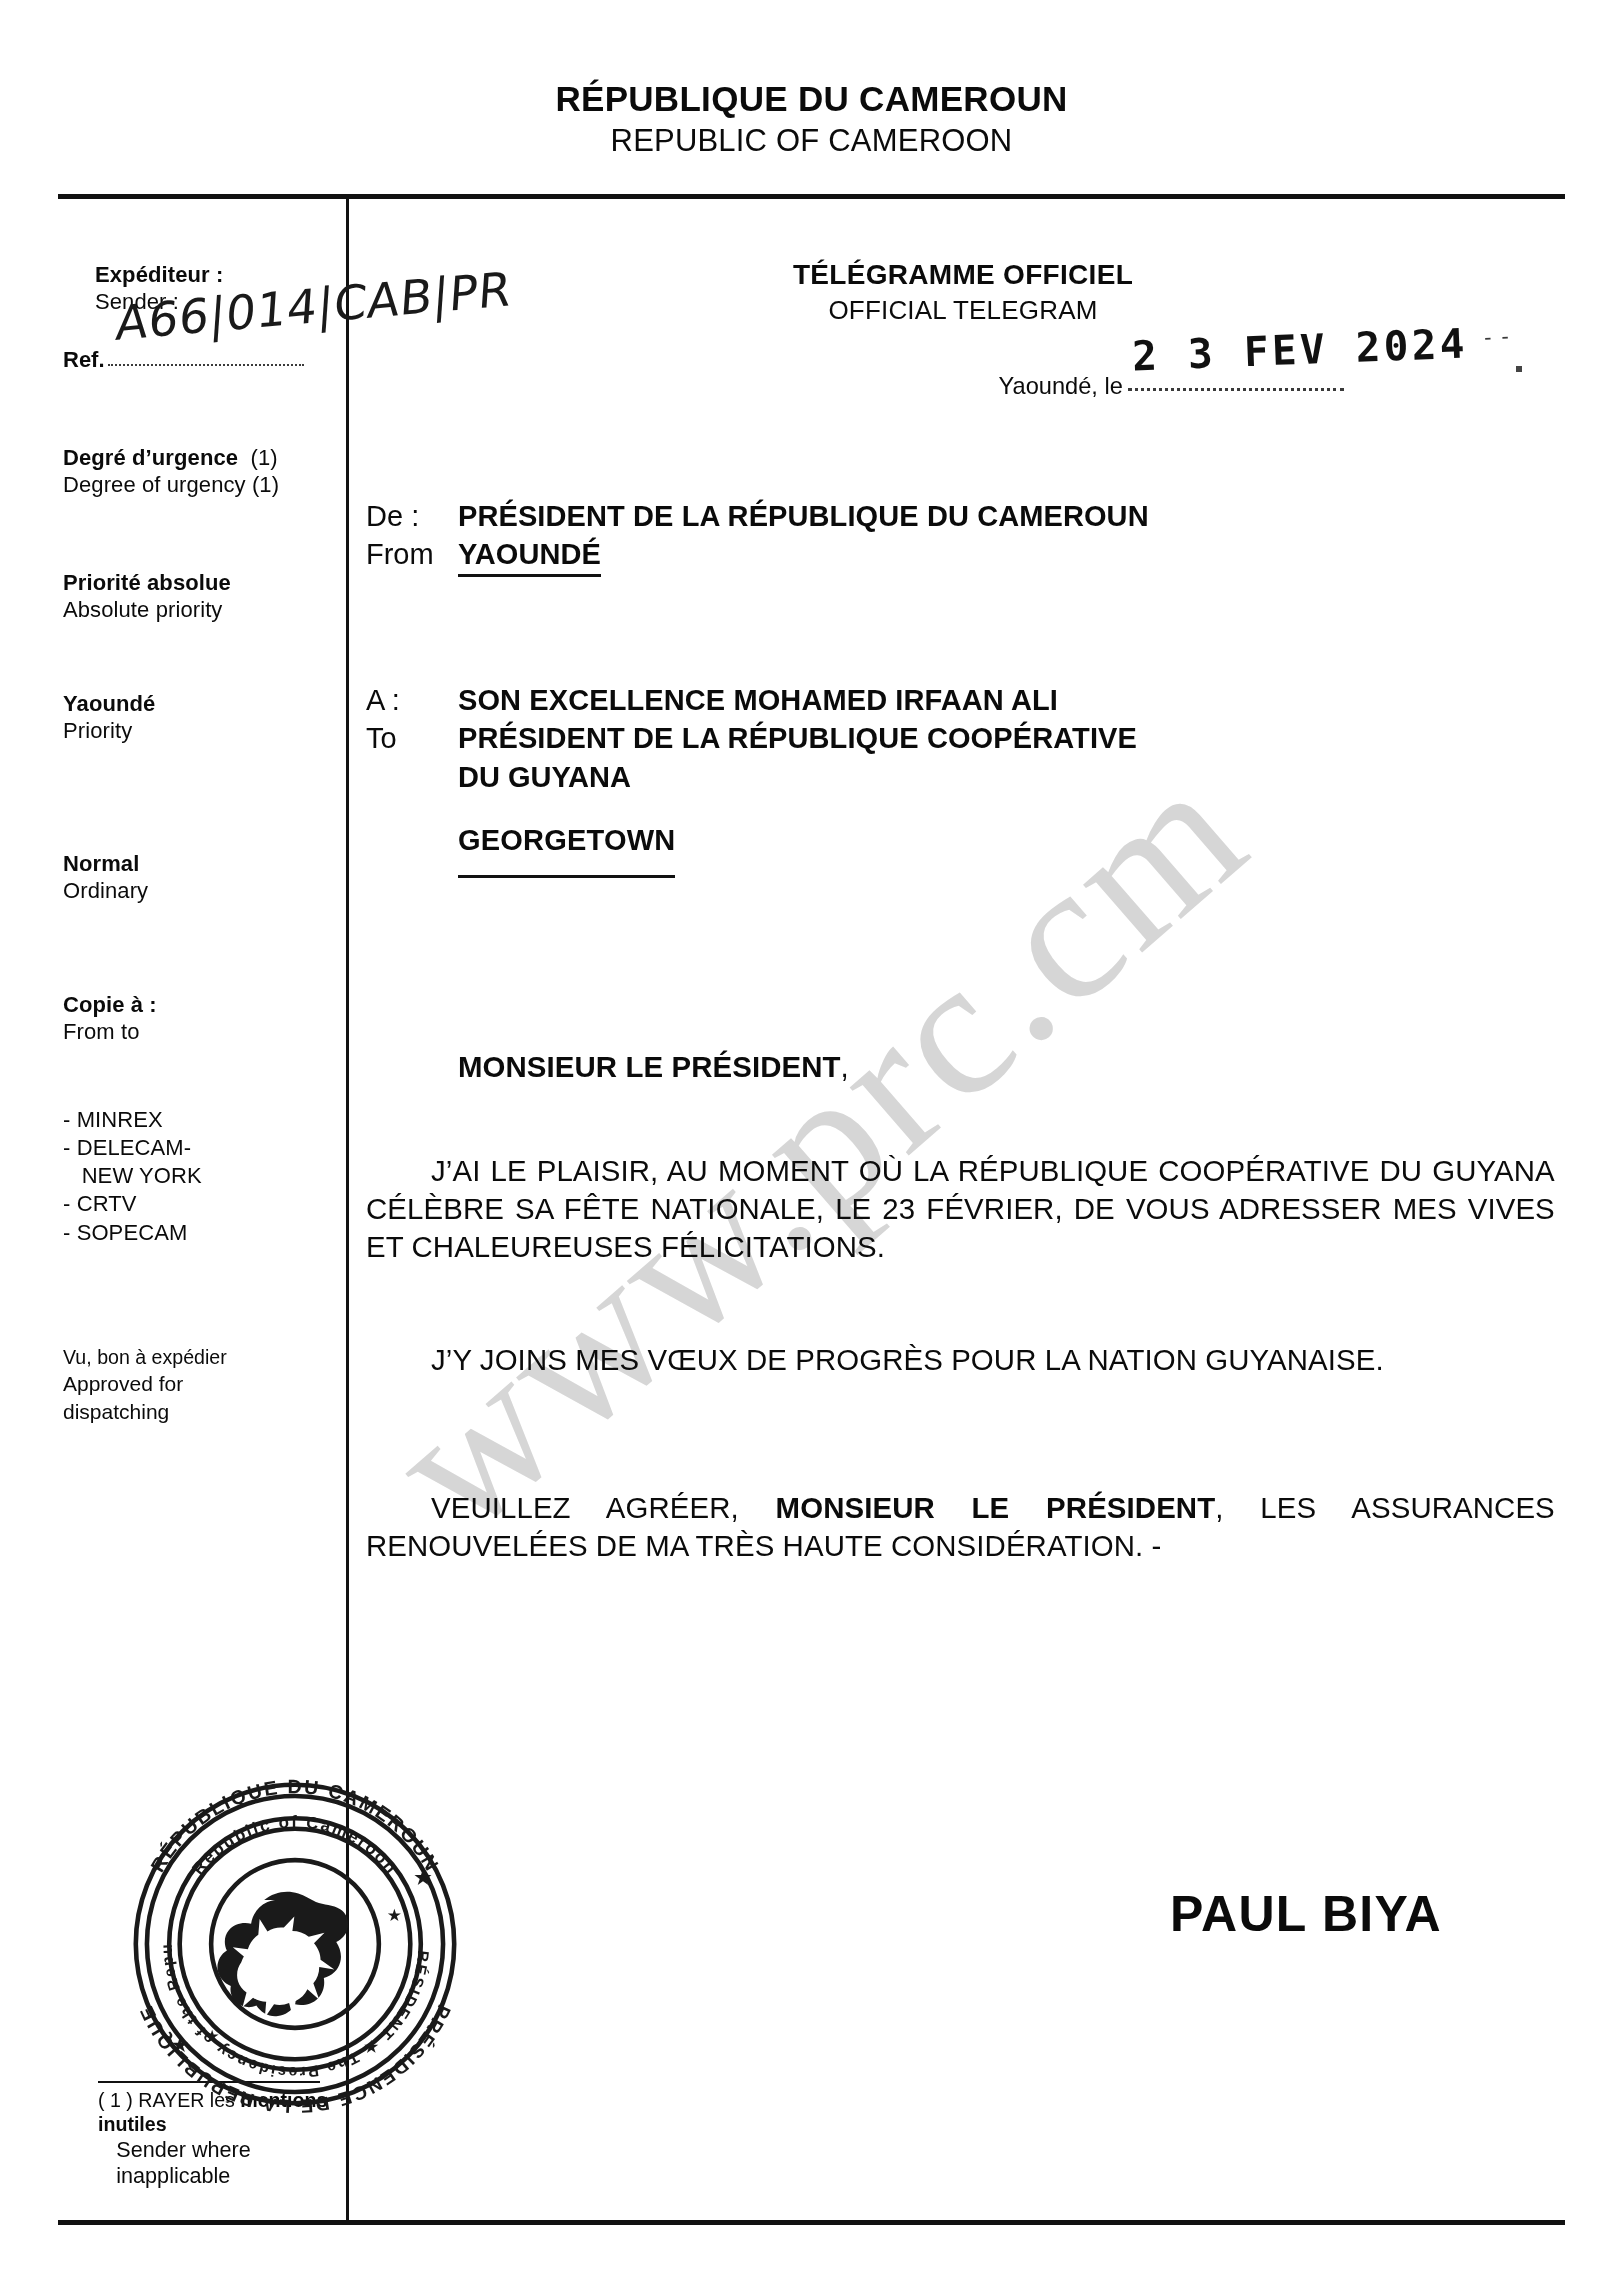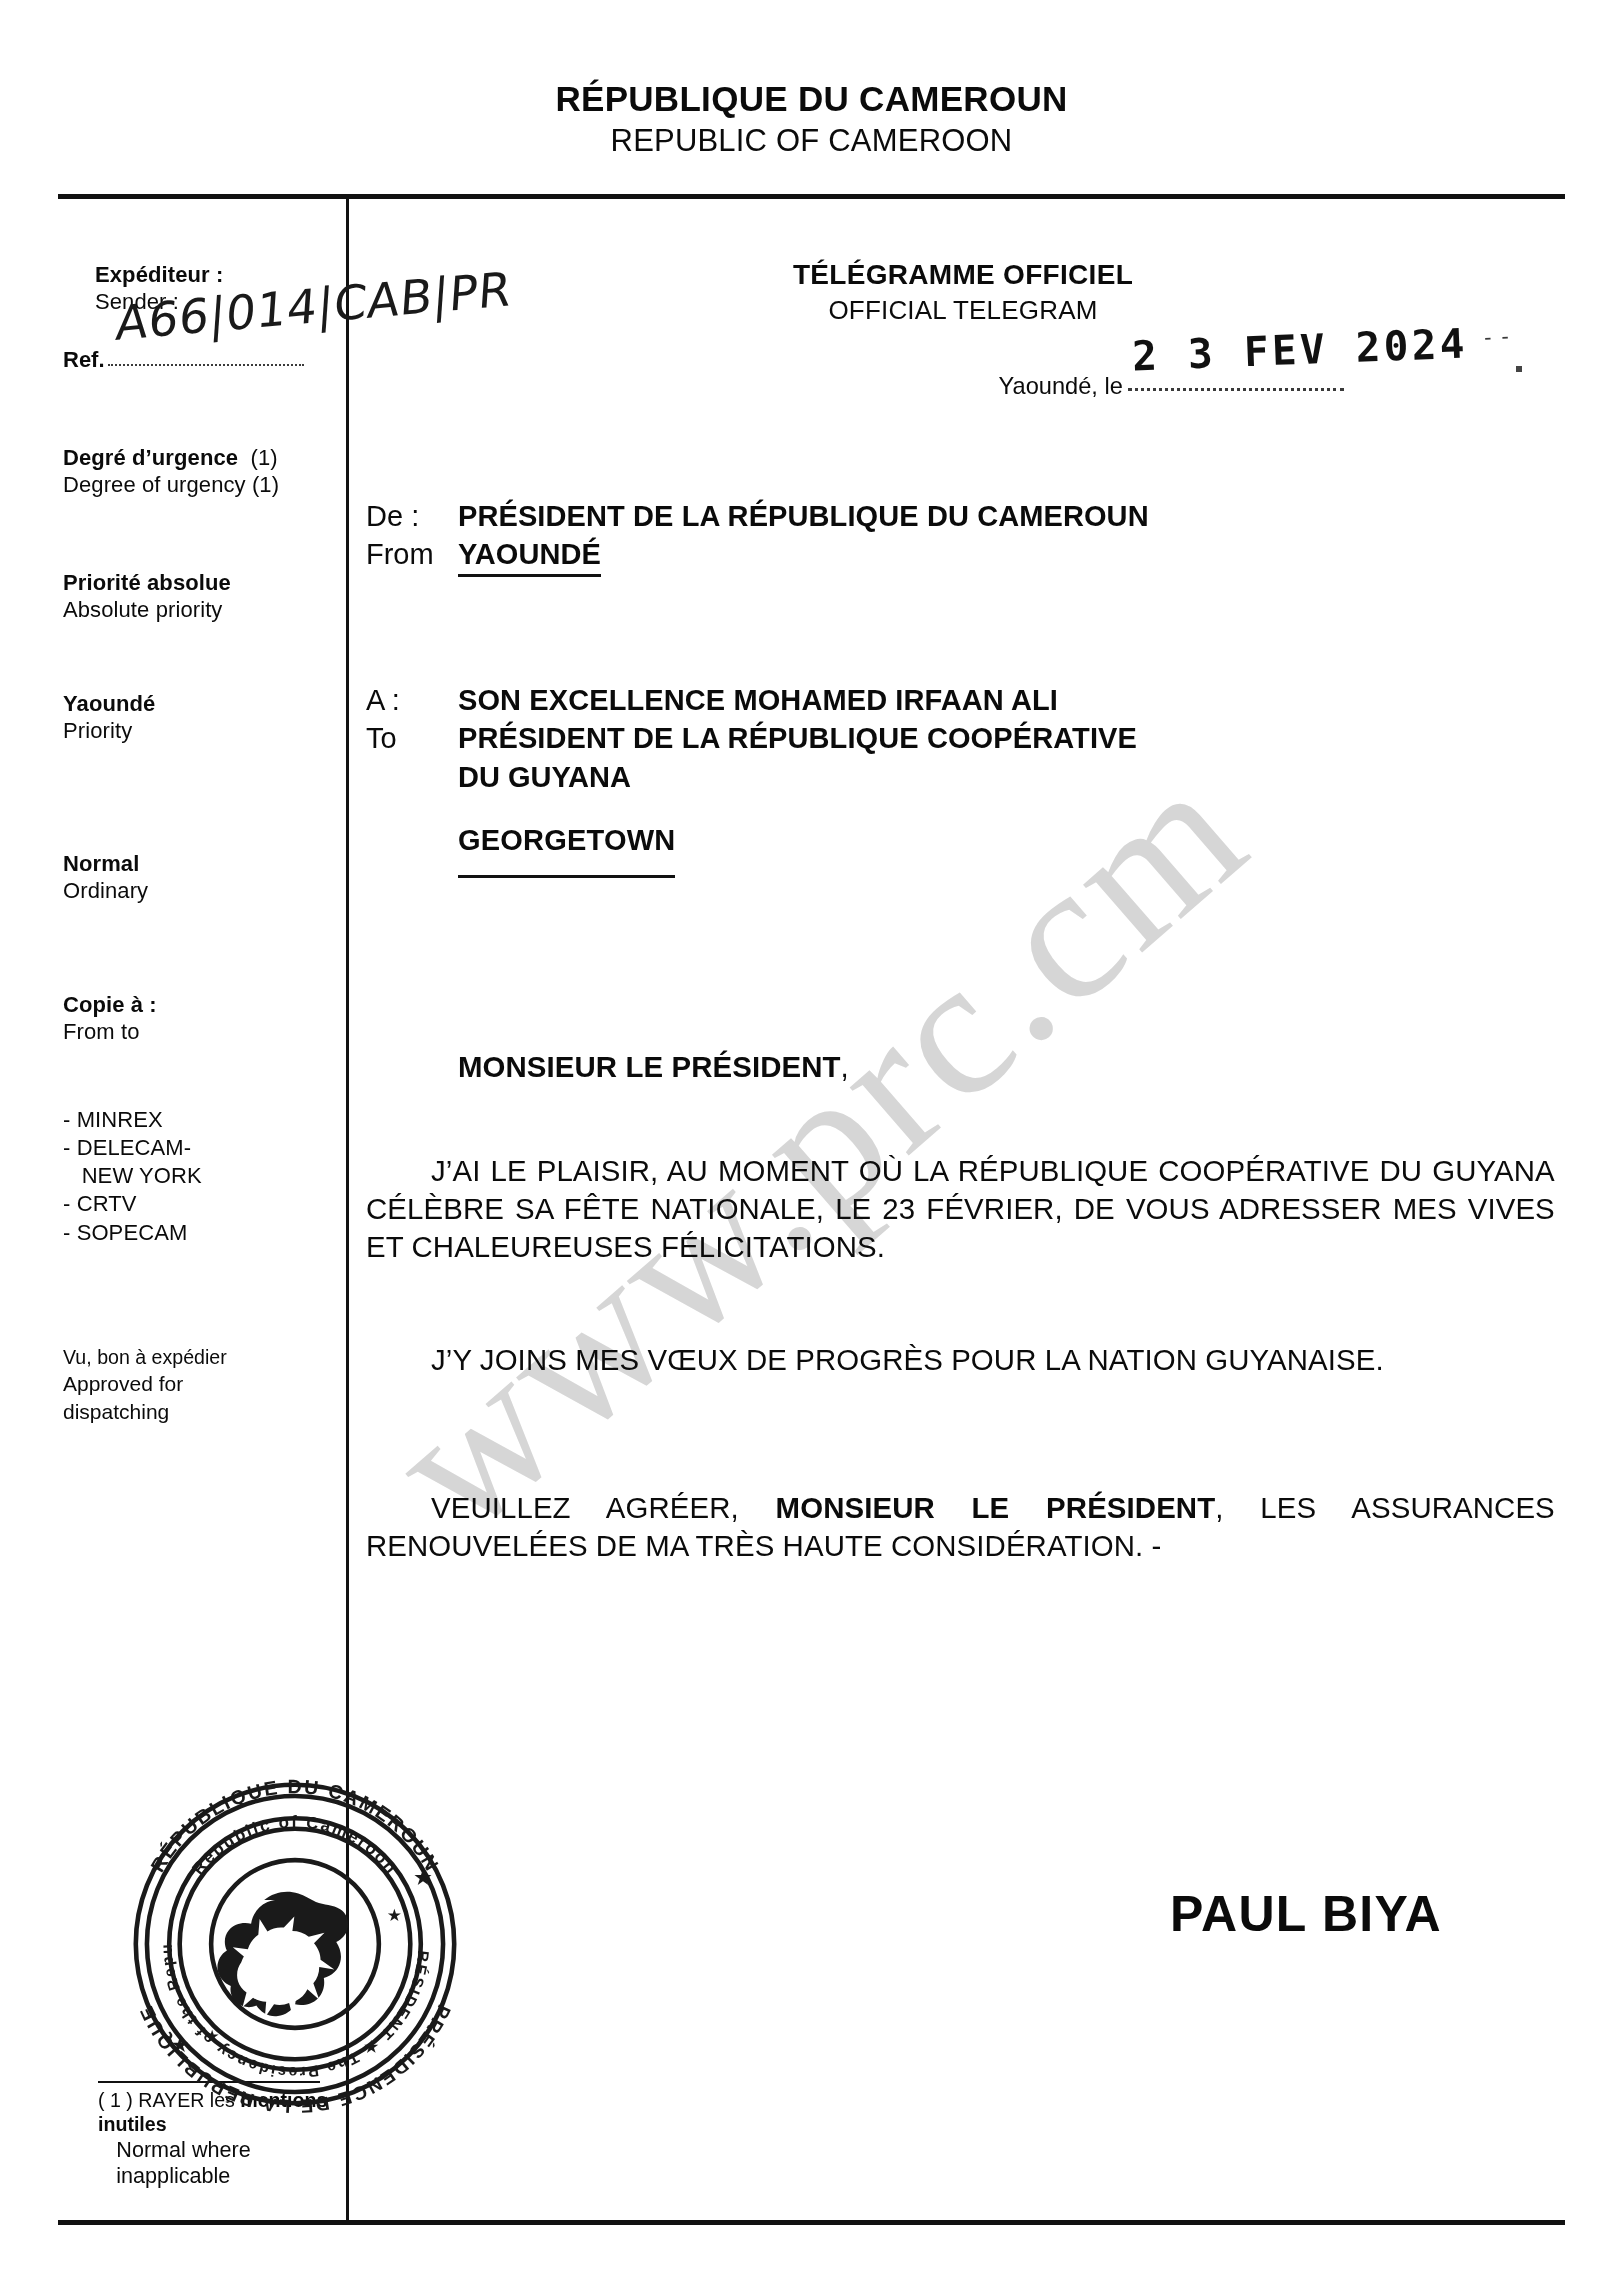--- a/index.html
+++ b/index.html
@@ -201,21 +201,21 @@
     </div>
 
   </div>
 
   <div class="footnote">
     <div class="f1">
       <span>( 1 )</span>
       <span>RAYER les</span>
       <b>mentions inutiles</b>
     </div>
-    <div class="f2">Normal where</div>
+    <div class="f2">Sender where</div>
     <div class="f2">inapplicable</div>
   </div>
 
   <div class="main">
 
     <div class="tele">
       <div class="t-fr">TÉLÉGRAMME OFFICIEL</div>
       <div class="t-en">OFFICIAL TELEGRAM</div>
     </div>
 

